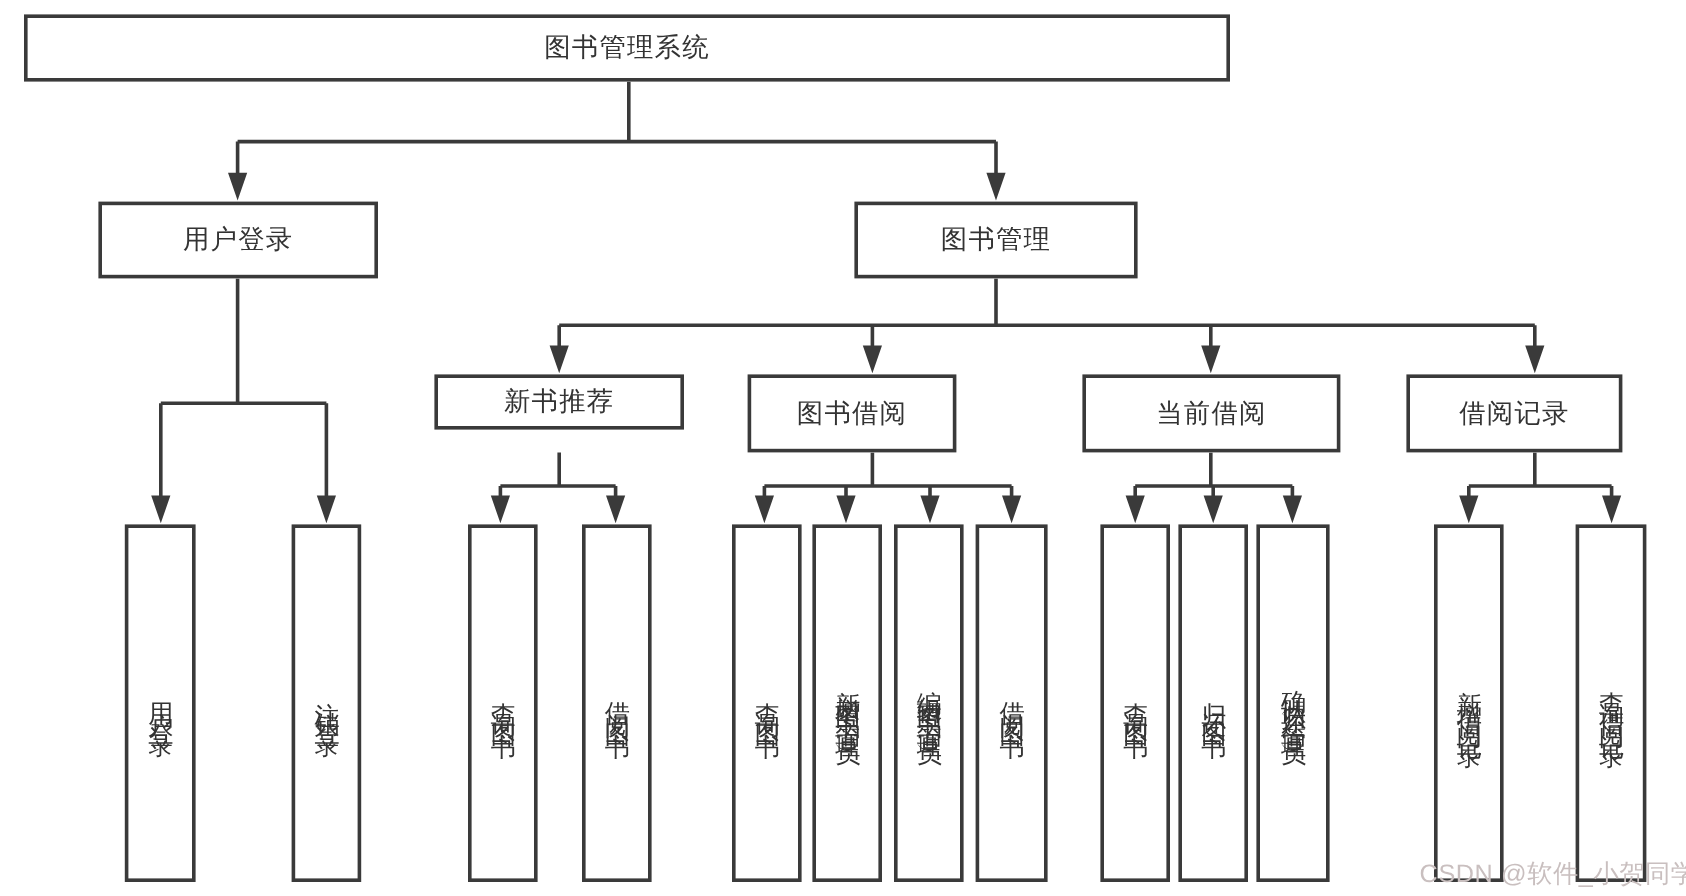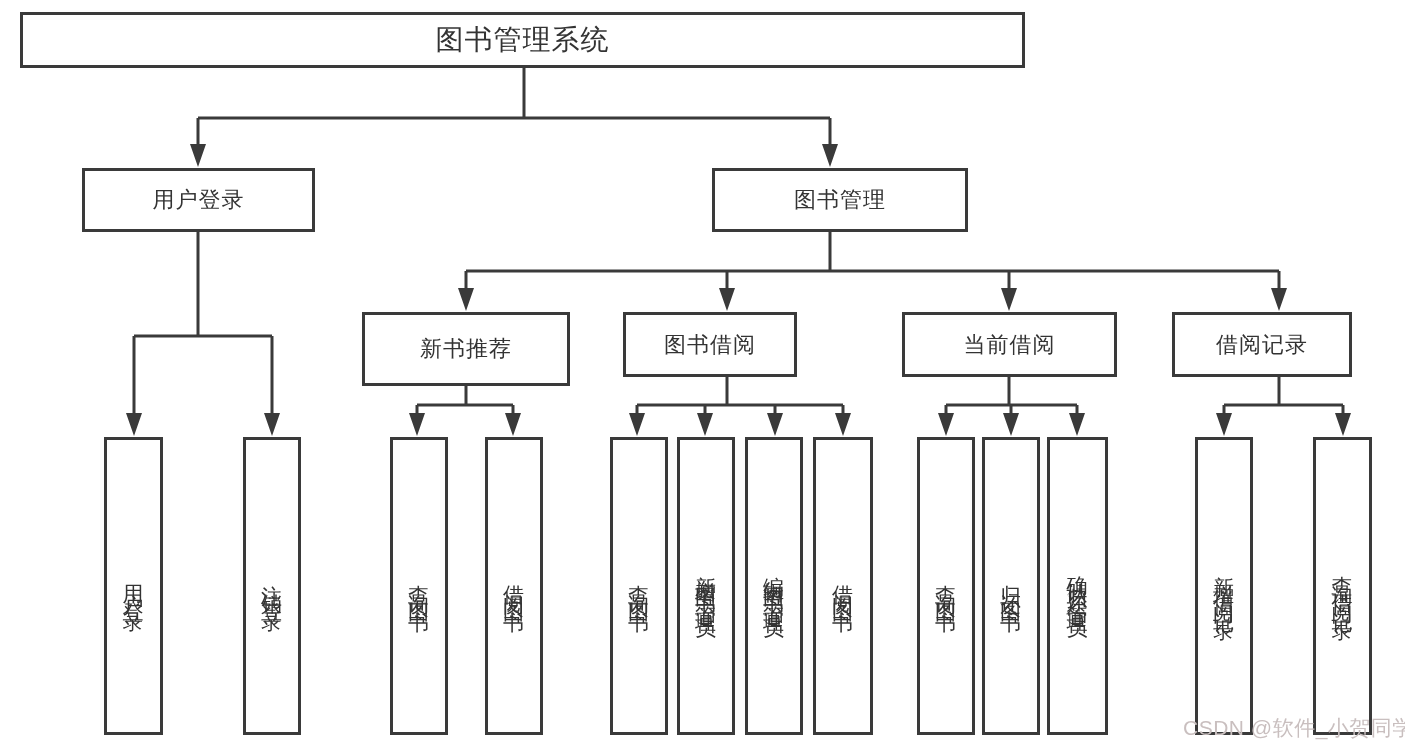--- a/index.html
+++ b/index.html
@@ -44,21 +44,21 @@
     justify-content:center;
     color:var(--text);
     z-index:2;
   }
   .box.h span{
     font-size:22px;
     letter-spacing:1px;
     white-space:nowrap;
   }
   .box.root span{
-    font-size:28px;
+    font-size:22px;
   }
   .box.leaf{
     top:437px;
     height:298px;
   }
   .box.leaf span{
     writing-mode:vertical-rl;
     text-orientation:mixed;
     font-size:21px;
     line-height:1;
@@ -107,25 +107,25 @@
     <path class="ah" d="M126 413 L142 413 L134 436 Z M264 413 L280 413 L272 436 Z M409 413 L425 413 L417 436 Z M505 413 L521 413 L513 436 Z M629 413 L645 413 L637 436 Z M697 413 L713 413 L705 436 Z M767 413 L783 413 L775 436 Z M835 413 L851 413 L843 436 Z M938 413 L954 413 L946 436 Z M1003 413 L1019 413 L1011 436 Z M1069 413 L1085 413 L1077 436 Z M1216 413 L1232 413 L1224 436 Z M1335 413 L1351 413 L1343 436 Z"></path>
   </svg>
 
   <div class="box root h" style="left:20px;top:12px;width:1005px;height:56px;">
     <span>图书管理系统</span>
   </div>
 
   <div class="box h" style="left:82px;top:168px;width:233px;height:64px;">
     <span>用户登录</span>
   </div>
-  <div class="box h" style="left:712px;top:168px;width:256px;height:64px;">
+  <div class="box h" style="left:712px;top:168px;width:236px;height:64px;">
     <span>图书管理</span>
   </div>
 
-  <div class="box h" style="left:362px;top:312px;width:208px;height:74px;">
+  <div class="box h" style="left:362px;top:312px;width:208px;height:46px;">
     <span>新书推荐</span>
   </div>
   <div class="box h" style="left:623px;top:312px;width:174px;height:65px;">
     <span>图书借阅</span>
   </div>
   <div class="box h" style="left:902px;top:312px;width:215px;height:65px;">
     <span>当前借阅</span>
   </div>
   <div class="box h" style="left:1172px;top:312px;width:180px;height:65px;">
     <span>借阅记录</span>

